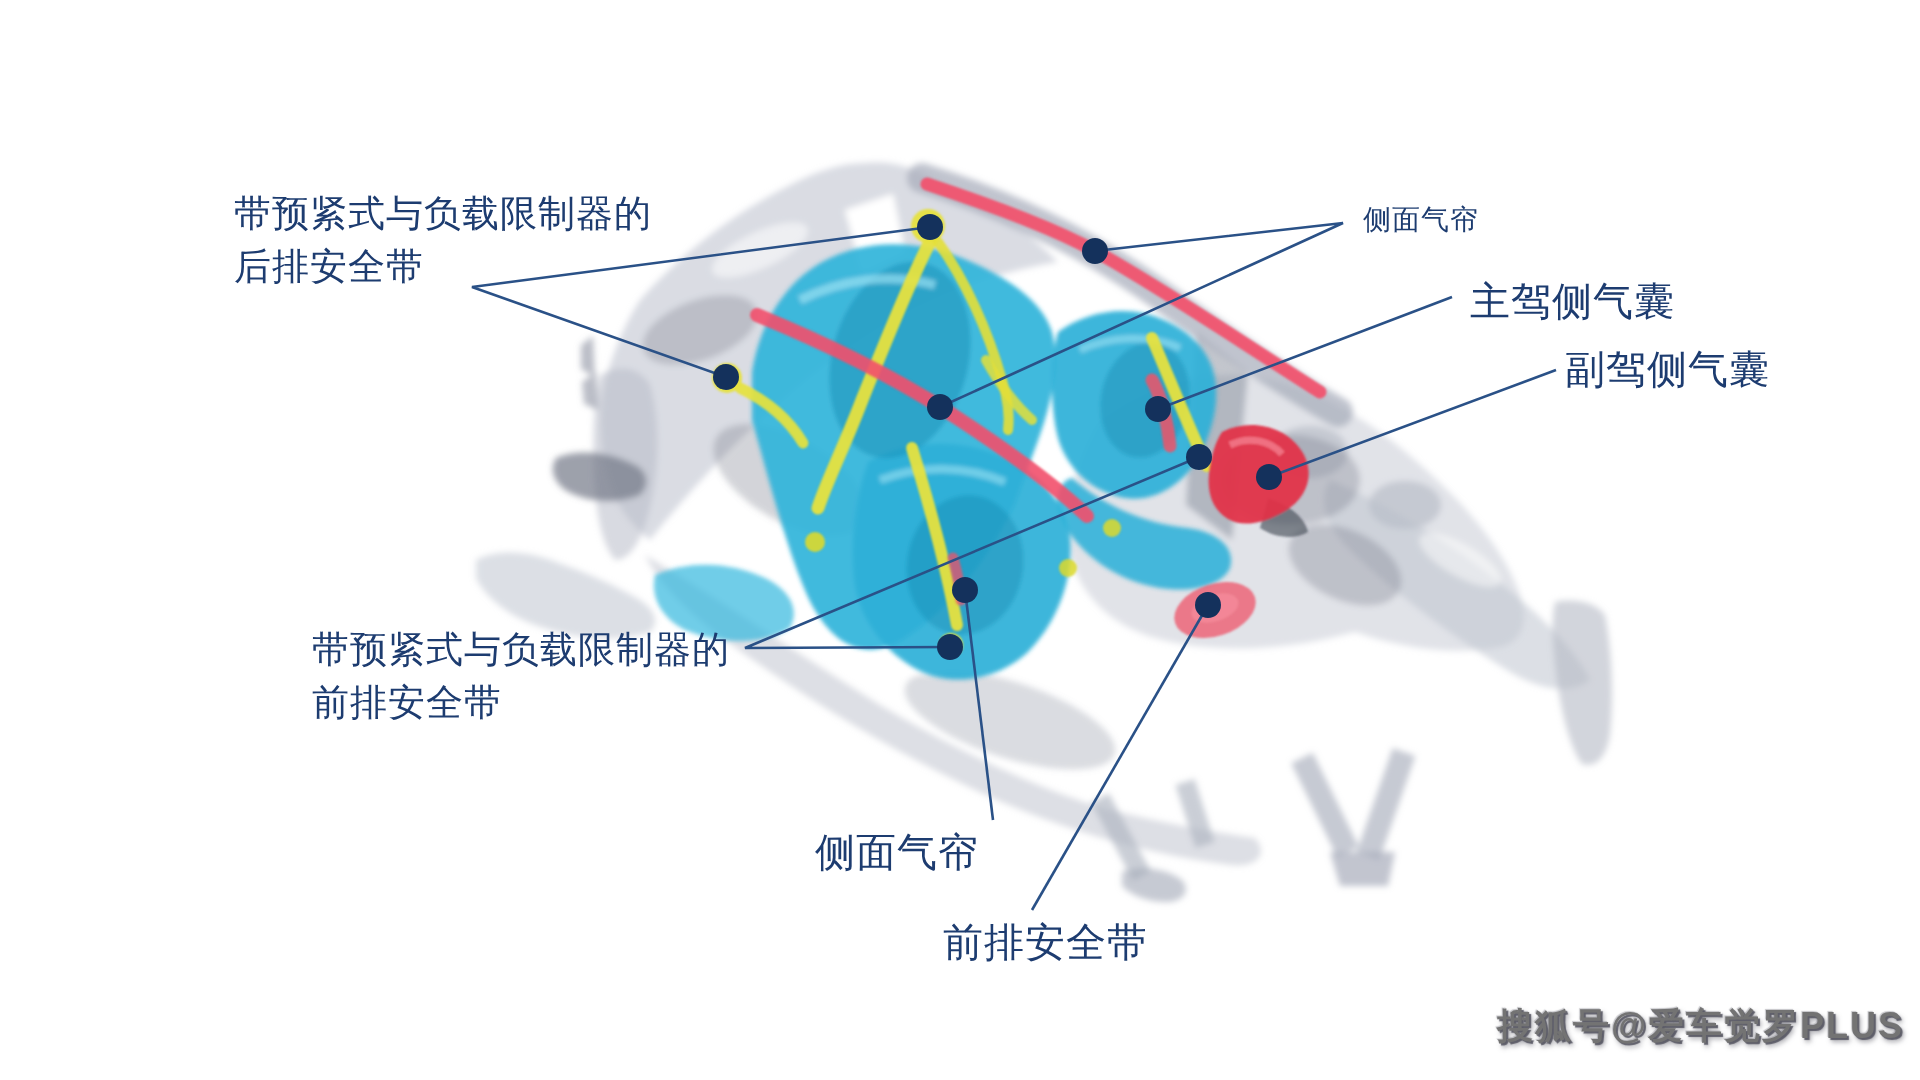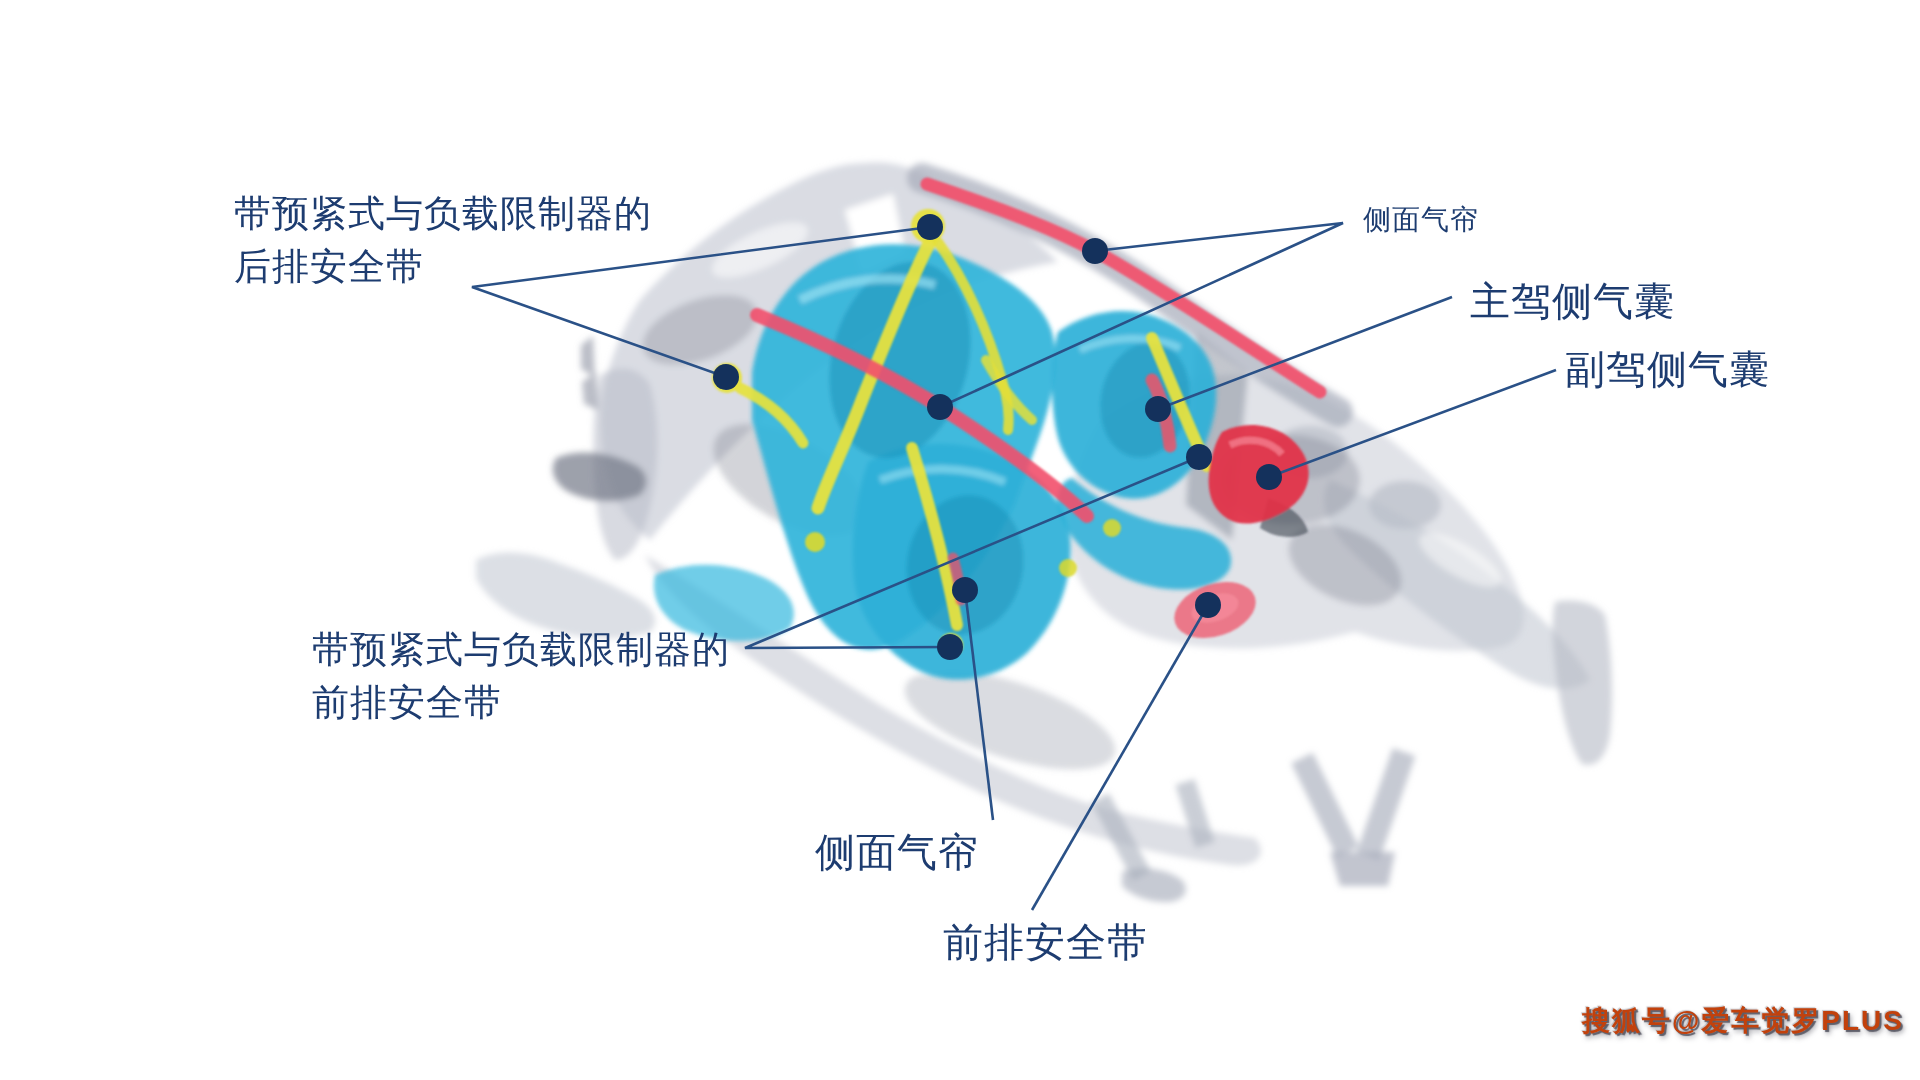--- a/index.html
+++ b/index.html
@@ -10,22 +10,22 @@
   .stage svg{position:absolute;left:0;top:0;}
   .label{
     position:absolute;color:#1d3c70;font-weight:500;white-space:nowrap;
     line-height:1.42;letter-spacing:1px;
   }
   .label .ln{display:block;}
   .lab-multiline{font-size:37px;}
   .lab-single{font-size:40px;}
   .lab-curtain{font-size:28px;}
   .watermark{
-    position:absolute;right:16px;top:1002px;font-size:28px;font-weight:bold;
-    color:#c2410c;letter-spacing:2px;
+    position:absolute;right:16px;top:1002px;font-size:36px;font-weight:bold;
+    color:#737373;letter-spacing:2px;
     text-shadow:2px 2px 1px rgba(88,88,100,.95), 3px 4px 5px rgba(90,90,100,.55), -1px -1px 1px rgba(130,130,140,.45);
   }
 </style>
 </head>
 <body>
 
 <div class="stage">
 
   <svg width="1920" height="1080" viewBox="0 0 1920 1080" aria-hidden="true">
     <defs>

